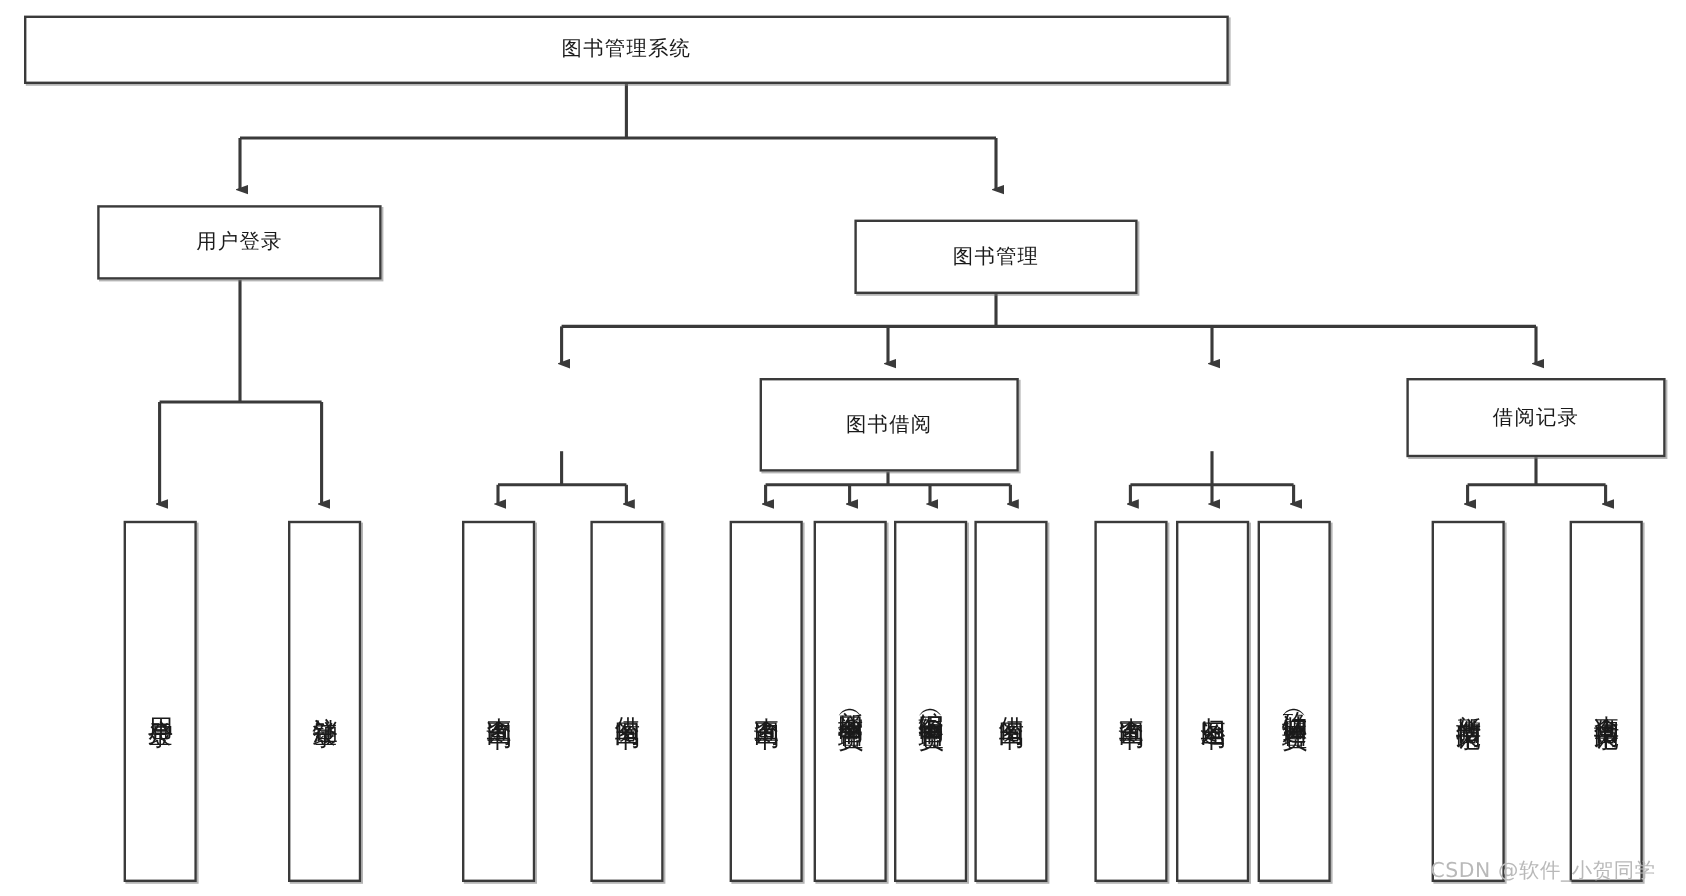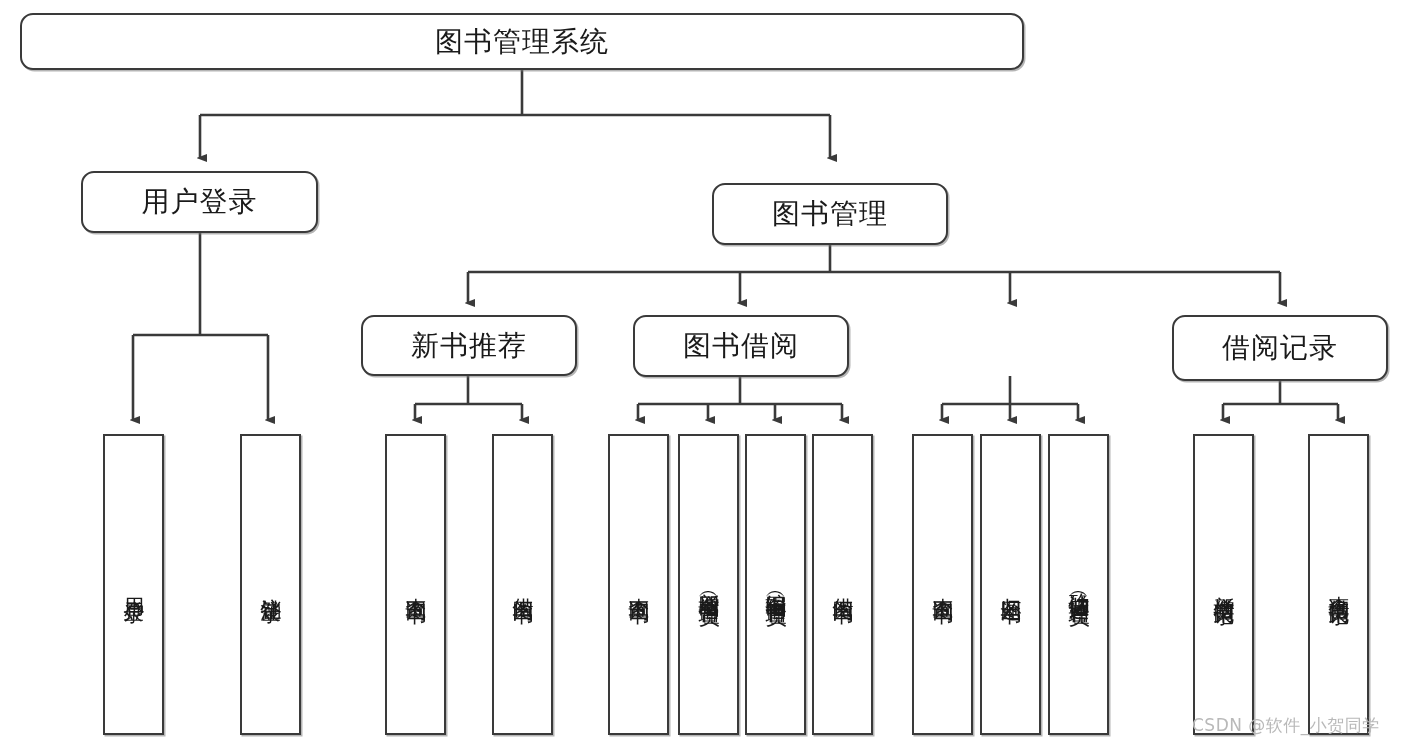--- a/index.html
+++ b/index.html
@@ -30,24 +30,23 @@
     box-sizing: border-box;
     border: 2px solid #3a3a3a;
     background: #ffffff;
     display: flex;
     align-items: center;
     justify-content: center;
     color: #1a1a1a;
     box-shadow: 1.5px 1.5px 0 0 rgba(120,120,120,0.55);
   }
   .node.horiz {
-    font-size: 28px;
+    font-size: 17px;
     letter-spacing: 1px;
     line-height: 1.2;
-    border-radius: 13px;
   }
   .node.vert {
     writing-mode: vertical-rl;
     text-orientation: upright;
     font-size: 21px;
     line-height: 1.18;
     letter-spacing: 2px;
     padding: 6px 0;
     text-align: center;
   }
@@ -125,24 +124,21 @@
     <span>图书管理系统</span>
   </div>
 
   <div class="node horiz" style="left:81px; top:171px; width:237px; height:62px;">
     <span>用户登录</span>
   </div>
   <div class="node horiz" style="left:712px; top:183px; width:236px; height:62px;">
     <span>图书管理</span>
   </div>
 
-  <div class="node horiz" style="left:361px; top:315px; width:216px; height:61px;">
-    <span>新书推荐</span>
-  </div>
-  <div class="node horiz" style="left:633px; top:315px; width:216px; height:62px;">
+  <div class="node horiz" style="left:633px; top:315px; width:216px; height:78px;">
     <span>图书借阅</span>
   </div>
   <div class="node horiz" style="left:1172px; top:315px; width:216px; height:66px;">
     <span>借阅记录</span>
   </div>
 
   <div class="node vert" style="left:103px; top:434px; width:61px; height:301px;">
     <span class="vtext">用户登录</span>
   </div>
   <div class="node vert" style="left:240px; top:434px; width:61px; height:301px;">

